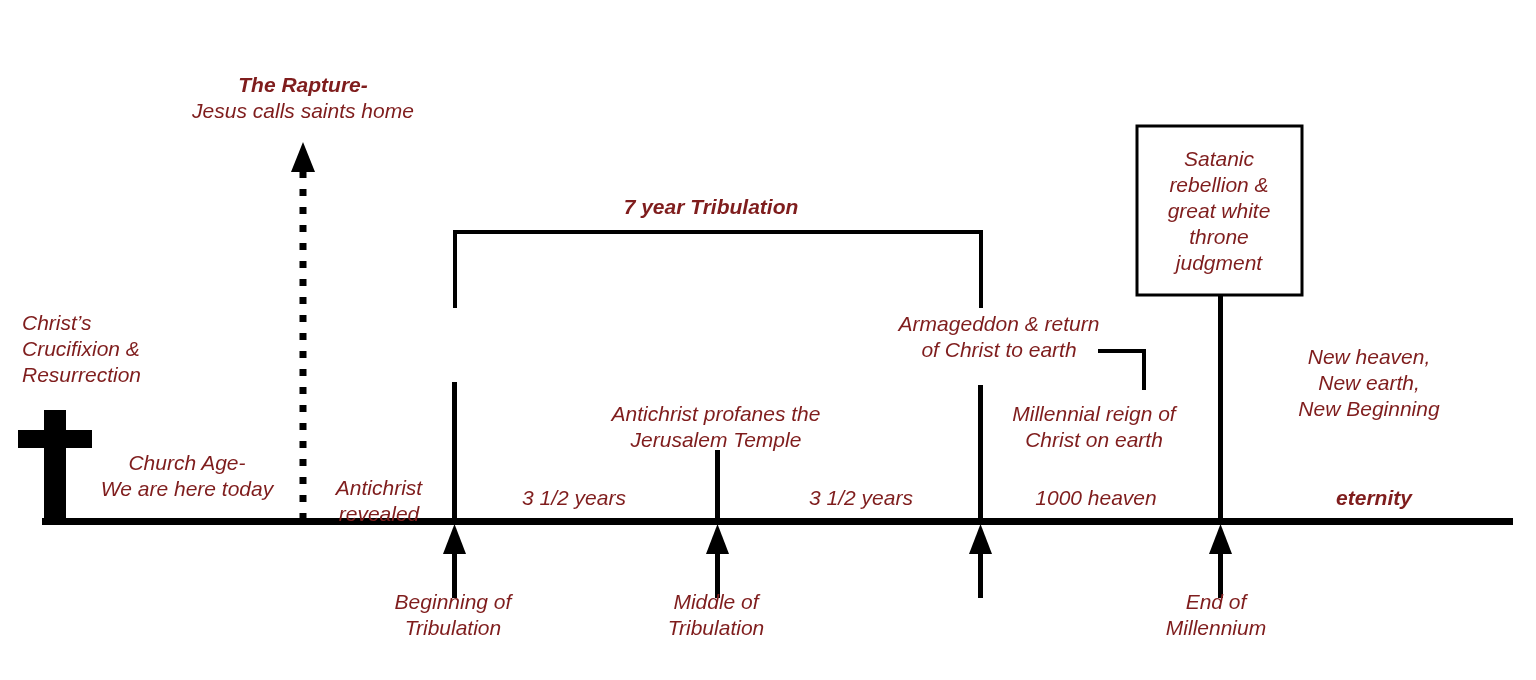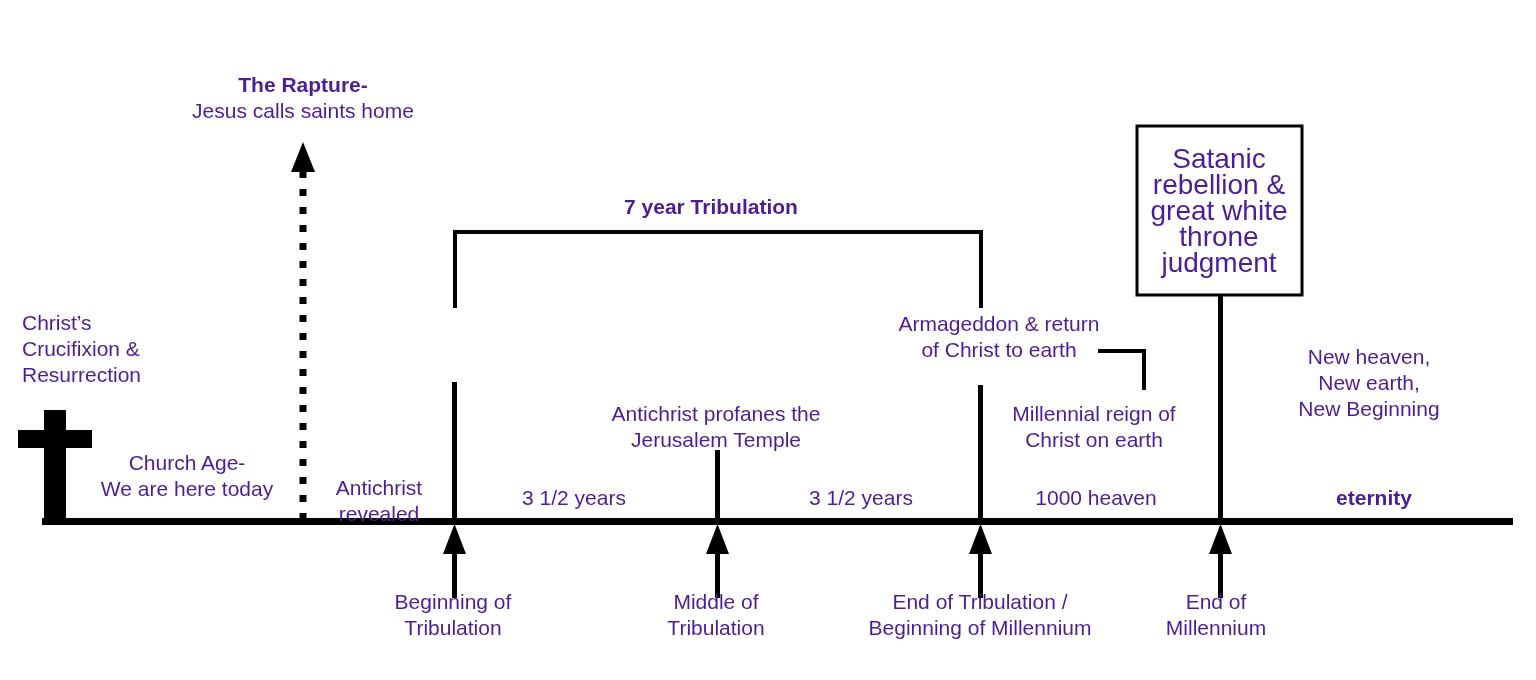--- a/index.html
+++ b/index.html
@@ -20,30 +20,31 @@
     left: 0;
     top: 0;
     width: 1536px;
     height: 680px;
   }
   .lbl {
     position: absolute;
     font-family: "Liberation Sans", sans-serif;
     font-size: 21px;
     line-height: 26px;
-    color: #4c1d95;
+    color: #7f1d1d;
     white-space: pre-line;
+    font-style: italic;
   }
   .lbl.bold { font-weight: bold; }
   .lbl.center { text-align: center; transform: translateX(-50%); }
   .lbl.left   { text-align: left; }
   .lbl.boxtext {
     text-align: center;
     transform: translateX(-50%);
-    font-size: 28px;
+    font-size: 21px;
     line-height: 26px;
   }
 </style>
 </head>
 <body>
 
 <div id="diagram-root">
 
   <svg id="timeline-svg" viewBox="0 0 1536 680">
 
@@ -139,19 +140,17 @@
   <div class="lbl center" style="left:1096px; top:485px;">1000 heaven</div>
 
   <div class="lbl center bold" style="left:1374px; top:485px;">eternity</div>
 
   <div class="lbl center" style="left:453px; top:589px;">Beginning of
 Tribulation</div>
 
   <div class="lbl center" style="left:716px; top:589px;">Middle of
 Tribulation</div>
 
-  <div class="lbl center" style="left:980px; top:589px;">End of  Tribulation /
-Beginning of Millennium</div>
 
   <div class="lbl center" style="left:1216px; top:589px;">End of
 Millennium</div>
 
 </div>
 
 </body></html>

